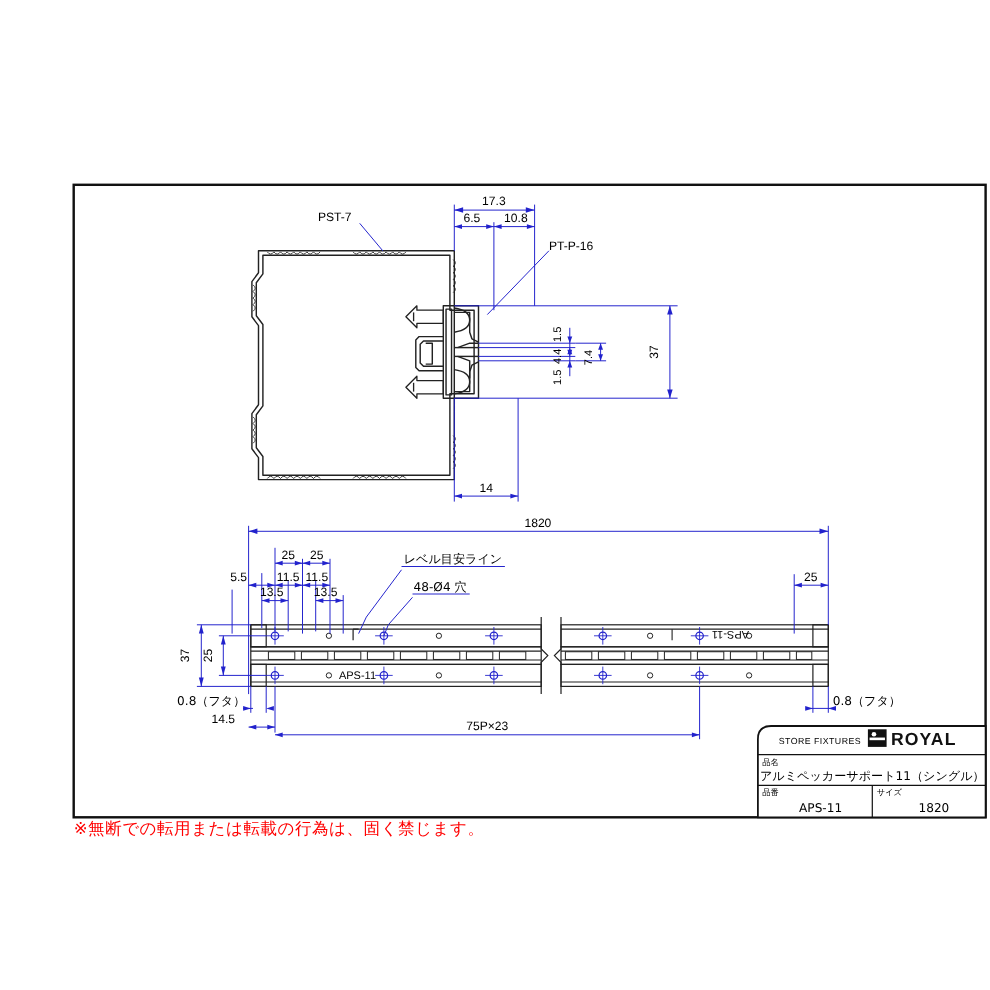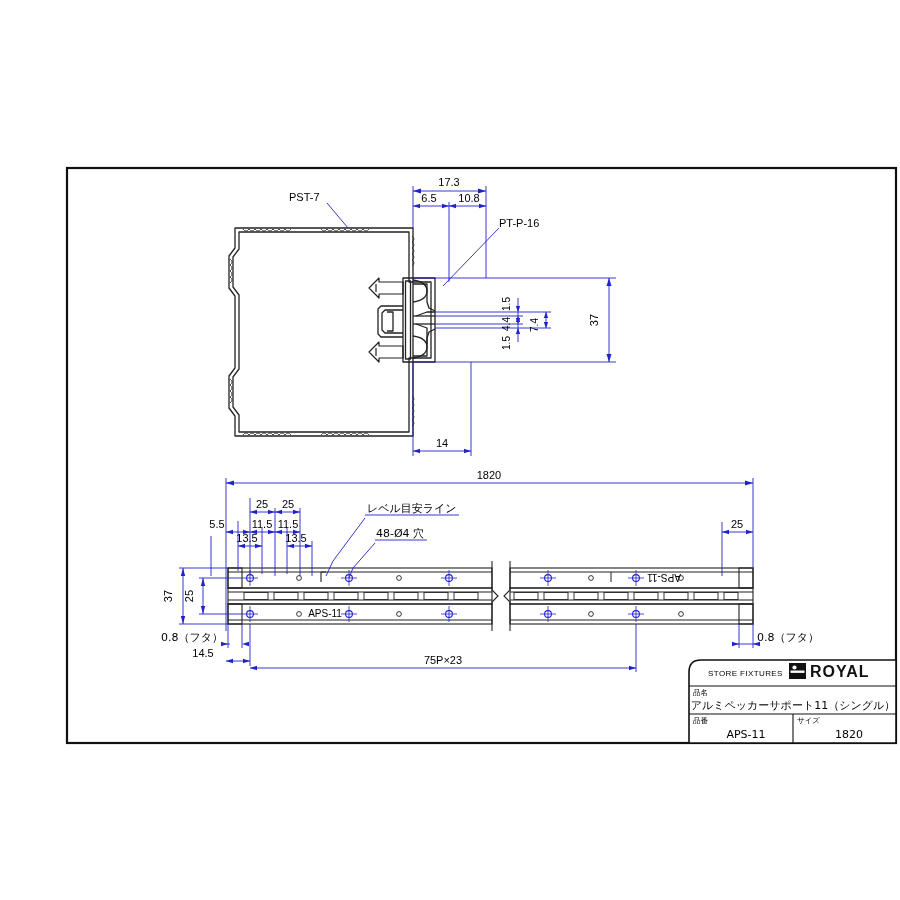--- a/index.html
+++ b/index.html
@@ -403,14 +403,15 @@
 
     <text class="tbsmall" x="662" y="707">品番</text>
     <text class="tbtxt" x="715" y="722" text-anchor="middle" font-size="12">APS-11</text>
 
     <text class="tbsmall" x="766" y="707">サイズ</text>
     <text class="tbtxt" x="818" y="722" text-anchor="middle" font-size="12">1820</text>
   </g>
 
 </svg>
 
+<div class="warn">※無断での転用または転載の行為は、固く禁じます。</div>
 
 </div>
 
 </body></html>

